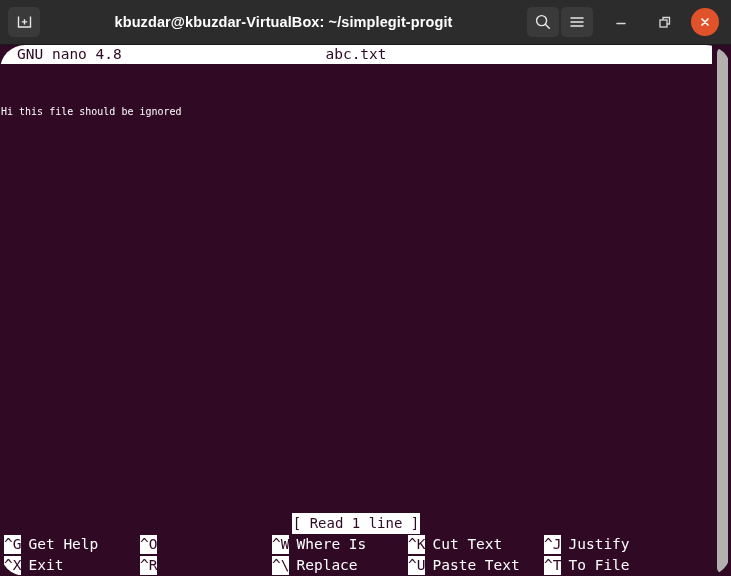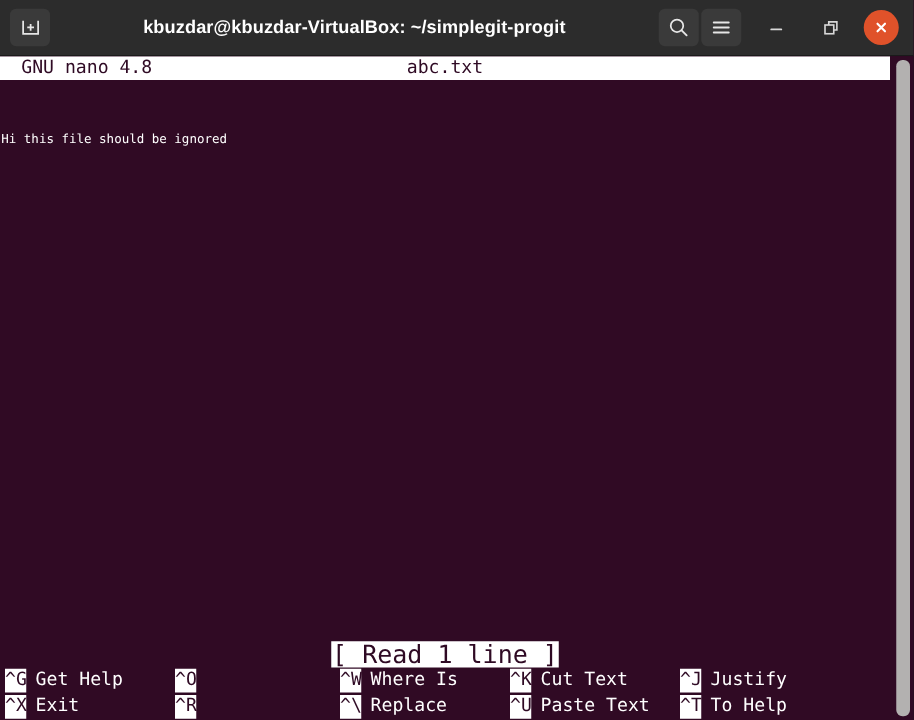--- a/index.html
+++ b/index.html
@@ -82,20 +82,21 @@
   }
 
   
   .terminal {
     position: absolute;
     top: 45px; left: 0;
     width: 731px;
     height: 531px;
     background: #300a24;
     overflow: hidden;
+    border-radius: 25px;
   }
 
   
   .nano-header {
     position: absolute;
     top: 0; left: 0;
     width: 712px;
     height: 19px;
     background: #ffffff;
     color: #2f0a24;
@@ -142,21 +143,21 @@
     top: 468px;
     width: 712px;
     height: 21px;
     display: flex;
     align-items: center;
     justify-content: center;
   }
   .status-msg {
     background: #ffffff;
     color: #2f0a24;
-    font-size: 20px;
+    font-size: 14px;
     line-height: 21px;
     padding: 0 1px;
     white-space: pre;
     font-family: "DejaVu Sans Mono", "Liberation Mono", monospace;
   }
 
   
   .help {
     position: absolute;
     left: 0;
@@ -306,21 +307,21 @@
         <span class="sc" style="left:140px;">
           <span class="key">^R</span>
         </span>
         <span class="sc" style="left:272px;">
           <span class="key">^\</span><span class="lbl">Replace</span>
         </span>
         <span class="sc" style="left:408px;">
           <span class="key">^U</span><span class="lbl">Paste Text</span>
         </span>
         <span class="sc" style="left:544px;">
-          <span class="key">^T</span><span class="lbl">To Help</span>
+          <span class="key">^T</span><span class="lbl">To File</span>
         </span>
       </div>
     </div>
 
     <div class="scrollbar">
       <div class="scroll-thumb"></div>
     </div>
 
   </div>
 </div>

